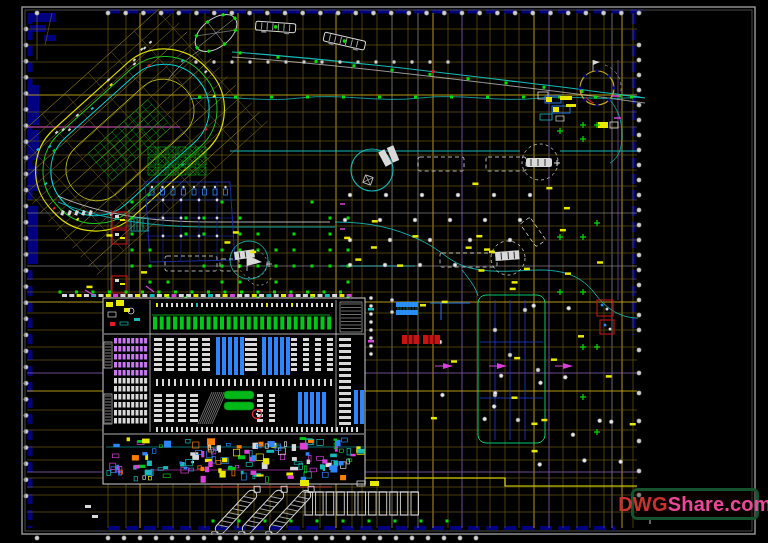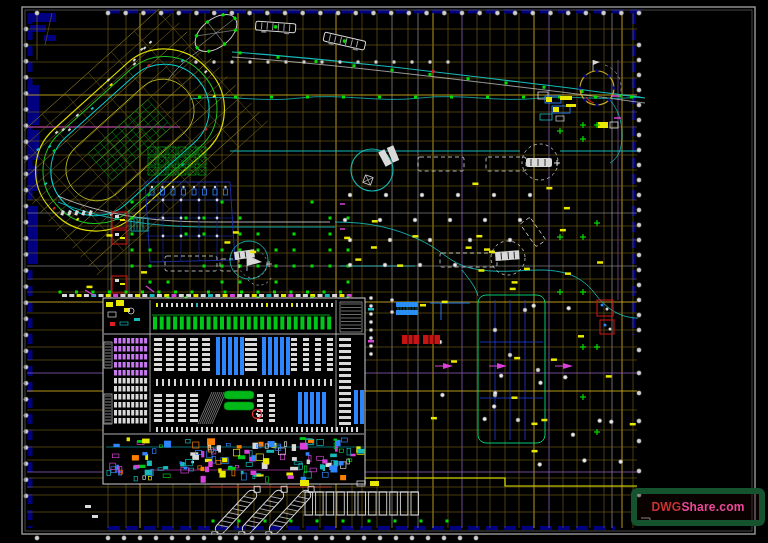--- a/index.html
+++ b/index.html
@@ -1,22 +1,22 @@
 <!DOCTYPE html>
 <html><head>
 <meta charset="utf-8">
 <style>
   html,body{margin:0;padding:0;background:#000;}
   #viewport{position:relative;width:768px;height:543px;background:#000;overflow:hidden;
             font-family:"Liberation Sans",sans-serif;}
   svg{position:absolute;left:0;top:0;}
   #watermark{position:absolute;left:631px;top:488px;width:122px;height:26px;
-             border:6px solid #14532d;border-radius:6px;background:rgba(30,2,2,.35);
+             border:3px solid #14532d;border-radius:6px;background:rgba(30,2,2,.35);
              display:flex;align-items:center;justify-content:center;
-             font-size:12px;font-weight:bold;letter-spacing:.2px;white-space:nowrap;
+             font-size:20px;font-weight:bold;letter-spacing:.2px;white-space:nowrap;
              font-family:"Liberation Sans",sans-serif;}
   #watermark .wm-red{color:#c83232;}
   #watermark .wm-gray{color:#ec4899;}
 </style>
 </head>
 <body>
 
 <div id="viewport">
   <svg id="cad" width="768" height="543" viewBox="0 0 768 543">
     <defs>

